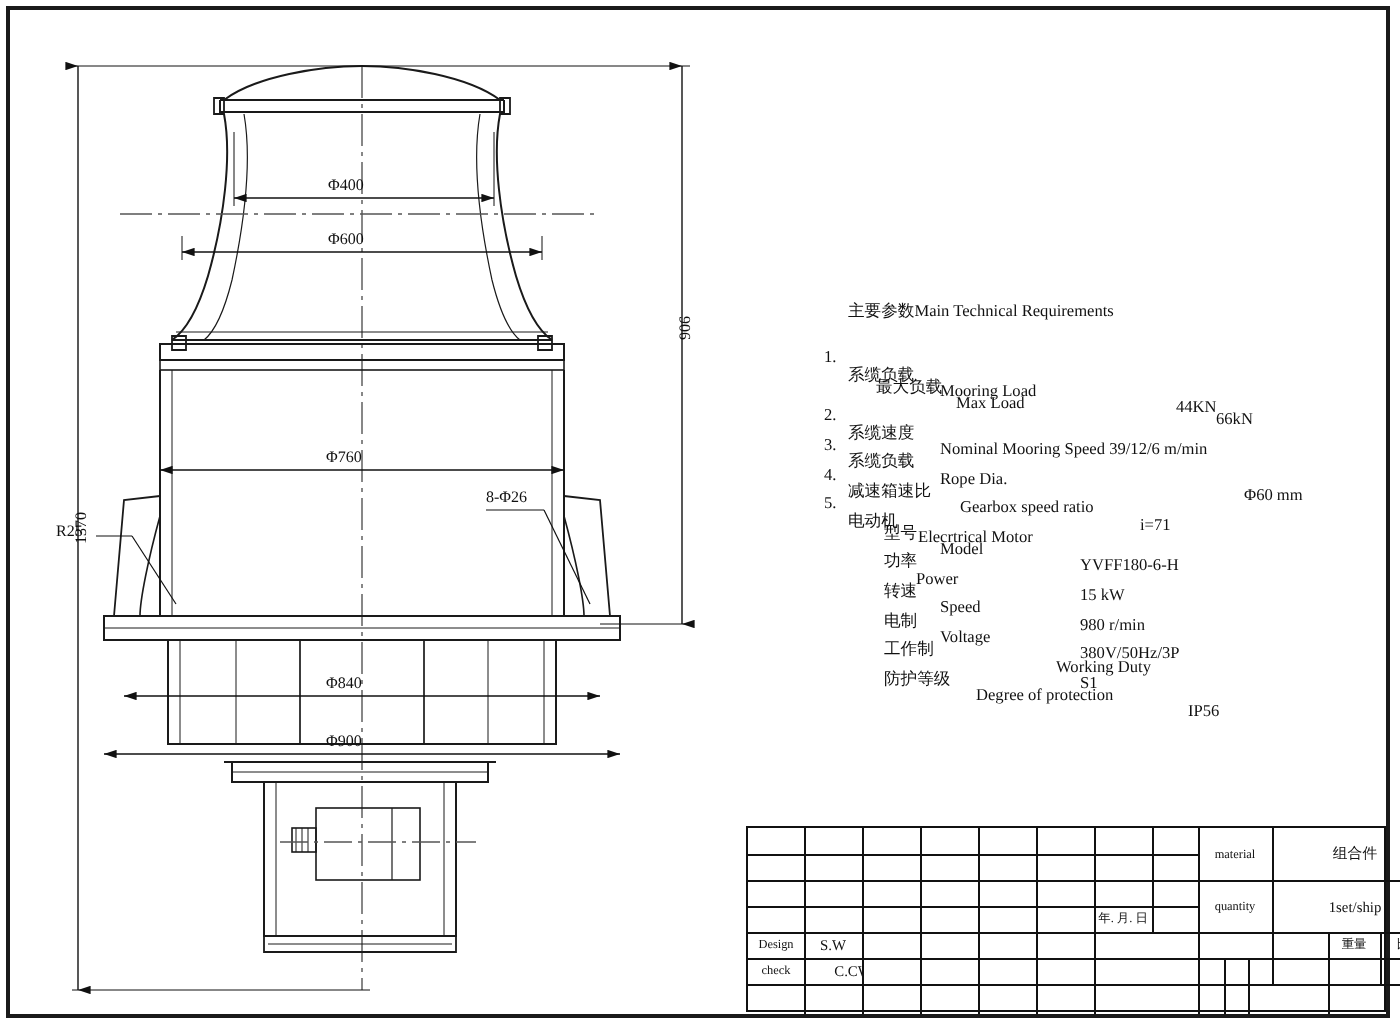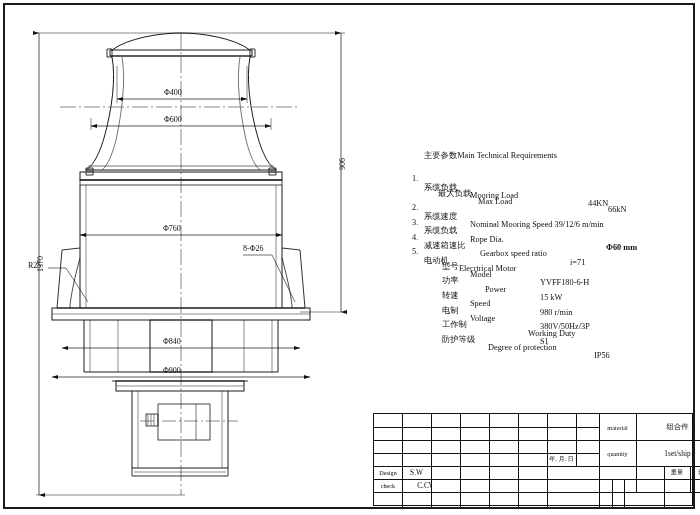--- a/index.html
+++ b/index.html
@@ -284,21 +284,21 @@
     <div class="spec-line">
       <span class="sl-idx">2.</span>
       <span class="sl-cn" style="left:12px;">系缆速度</span>
       <span class="sl-en" style="left:58px;">Nominal Mooring Speed 39/12/6 m/min</span>
     </div>
 
     <div class="spec-line">
       <span class="sl-idx">3.</span>
       <span class="sl-cn" style="left:12px;">系缆负载</span>
       <span class="sl-en" style="left:58px;">Rope Dia.</span>
-      <span class="sl-val" style="left:194px;font-weight:bold;">Φ60 mm</span>
+      <span class="sl-val" style="left:210px;">Φ60 mm</span>
     </div>
 
     <div class="spec-line">
       <span class="sl-idx">4.</span>
       <span class="sl-cn" style="left:12px;">减速箱速比</span>
       <span class="sl-en" style="left:68px;">Gearbox speed ratio</span>
       <span class="sl-val" style="left:158px;">i=71</span>
     </div>
 
     <div class="spec-line">
@@ -308,21 +308,21 @@
     </div>
 
     <div class="spec-line">
       <span class="sl-cn" style="left:30px;">型号</span>
       <span class="sl-en" style="left:58px;">Model</span>
       <span class="sl-val" style="left:128px;">YVFF180-6-H</span>
     </div>
 
     <div class="spec-line">
       <span class="sl-cn" style="left:30px;">功率</span>
-      <span class="sl-en" style="left:73px;">Power</span>
+      <span class="sl-en" style="left:46px;">Power</span>
       <span class="sl-val" style="left:128px;">15 kW</span>
     </div>
 
     <div class="spec-line">
       <span class="sl-cn" style="left:30px;">转速</span>
       <span class="sl-en" style="left:58px;">Speed</span>
       <span class="sl-val" style="left:128px;">980 r/min</span>
     </div>
 
     <div class="spec-line">

